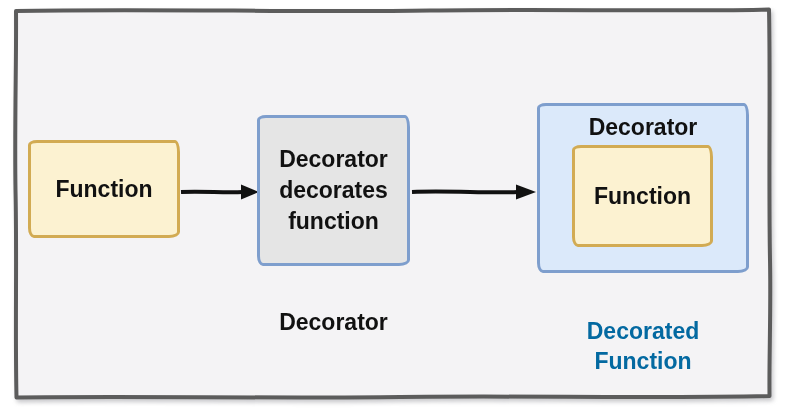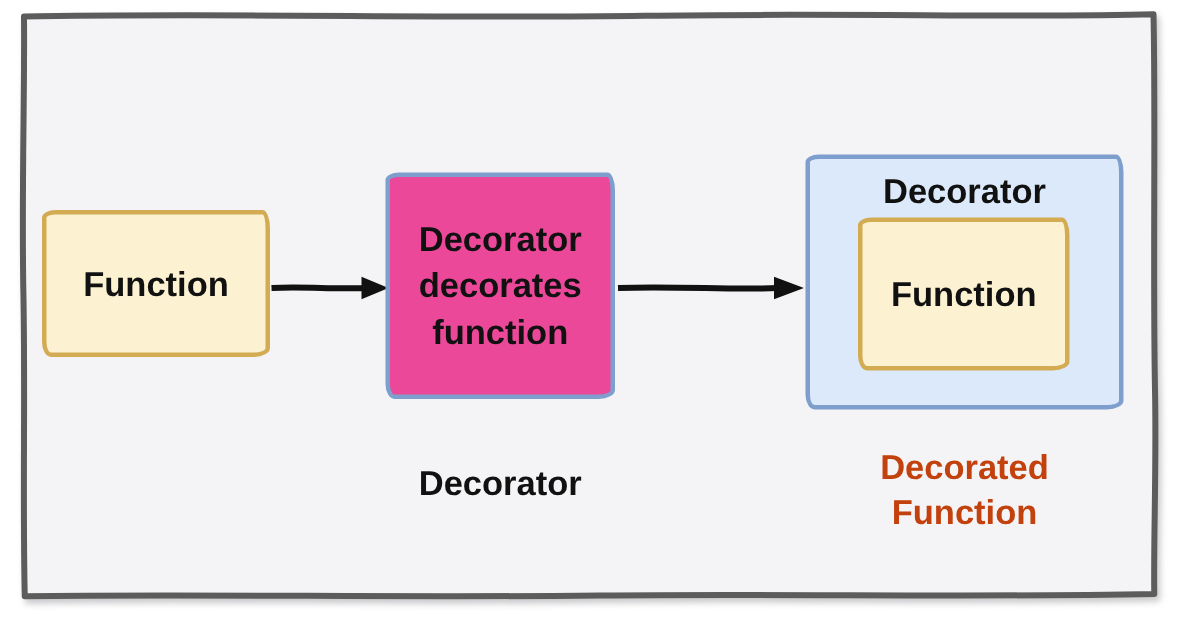--- a/index.html
+++ b/index.html
@@ -96,33 +96,33 @@
 
   <div class="box sketchy func-box" style="background-color: rgb(252, 242, 209); border-color: rgb(210, 171, 83); color: rgb(17, 17, 17);">
     <span>Function</span>
   </div>
 
   <svg class="arrow arrow-1" width="82" height="22" viewBox="0 0 82 22" xmlns="http://www.w3.org/2000/svg" style="color: rgb(17, 17, 17);">
     <path d="M2,11 C 25,10 45,12 64,11" stroke="currentColor" stroke-width="4" fill="none"></path>
     <polygon points="62,3.5 80,11 62,18.5" fill="currentColor"></polygon>
   </svg>
 
-  <div class="box sketchy mid-box" style="background-color: #ec4899; border-color: rgb(126, 158, 205); color: rgb(17, 17, 17);">
+  <div class="box sketchy mid-box" style="background-color: #e5e5e5; border-color: rgb(126, 158, 205); color: rgb(17, 17, 17);">
     <span>Decorator decorates function</span>
   </div>
 
   <svg class="arrow arrow-2" width="128" height="22" viewBox="0 0 128 22" xmlns="http://www.w3.org/2000/svg" style="color: rgb(17, 17, 17);">
     <path d="M2,11 C 40,9.5 80,12.5 108,11" stroke="currentColor" stroke-width="4" fill="none"></path>
     <polygon points="106,3.5 126,11 106,18.5" fill="currentColor"></polygon>
   </svg>
 
   <div class="box sketchy result-box" style="background-color: rgb(219, 233, 250); border-color: rgb(126, 158, 205); color: rgb(17, 17, 17);">
     <div class="result-title">Decorator</div>
     <div class="box sketchy inner-func-box" style="background-color: rgb(252, 242, 209); border-color: rgb(210, 171, 83); color: rgb(17, 17, 17);">
       <span>Function</span>
     </div>
   </div>
 
   <div class="caption caption-mid" style="color: rgb(17, 17, 17);">Decorator</div>
 
-  <div class="caption caption-result" style="color: #c2410c;">Decorated Function</div>
+  <div class="caption caption-result" style="color: #0369a1; margin-top: 20px;">Decorated Function</div>
 
 </div>
 
 </body></html>

